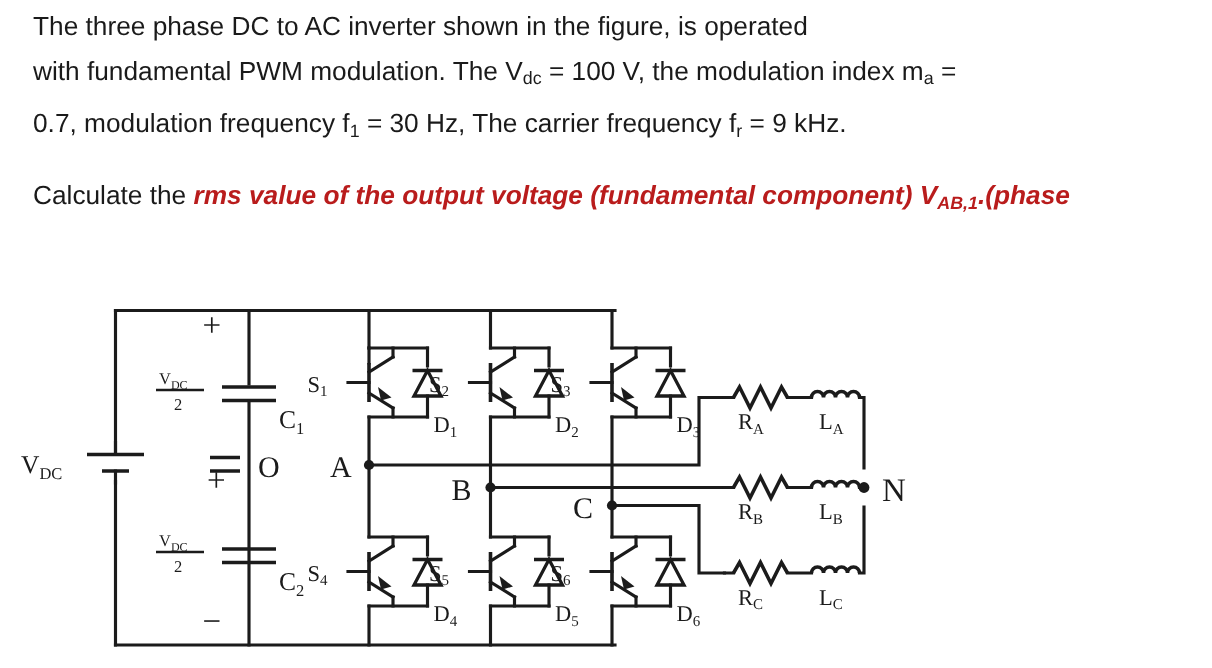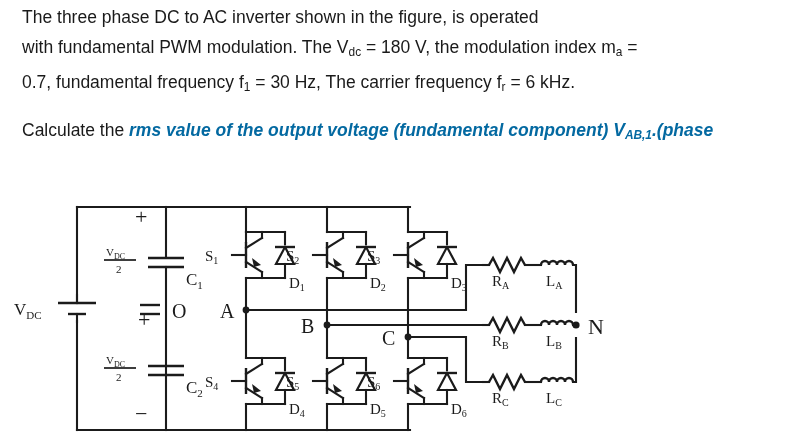--- a/index.html
+++ b/index.html
@@ -27,21 +27,21 @@
     font-family: "Liberation Sans", sans-serif;
     font-size: 17.5px;
     line-height: 30px;
     color: #1a1a1a;
     white-space: nowrap;
   }
   .qline2 {
     margin-top: 12px;
   }
   .blue {
-    color: #0369a1;
+    color: #b91c1c;
     font-style: italic;
     font-weight: bold;
   }
   sub {
     font-size: 0.68em;
     vertical-align: -0.28em;
   }
 
   
   #figure {
@@ -93,25 +93,25 @@
 
 <div id="page">
 
   <div id="question-block">
 
     <div class="qline">
       <span>The three phase DC to AC inverter shown in the figure, is operated</span>
     </div>
 
     <div class="qline">
-      <span>with fundamental PWM modulation. The V</span><sub>dc</sub><span> = 180 V, the modulation index m</span><sub>a</sub><span> =</span>
+      <span>with fundamental PWM modulation. The V</span><sub>dc</sub><span> = 100 V, the modulation index m</span><sub>a</sub><span> =</span>
     </div>
 
     <div class="qline">
-      <span>0.7, fundamental frequency f</span><sub>1</sub><span> = 30 Hz, The carrier frequency f</span><sub>r</sub><span> = 6 kHz.</span>
+      <span>0.7, modulation frequency f</span><sub>1</sub><span> = 30 Hz, The carrier frequency f</span><sub>r</sub><span> = 9 kHz.</span>
     </div>
 
     <div class="qline qline2">
       <span>Calculate the </span><span class="blue">rms value of the output voltage (fundamental component) V</span><sub class="blue">AB,1</sub><span class="blue">.(phase</span>
     </div>
 
 
   </div>
 
   <div id="figure">

